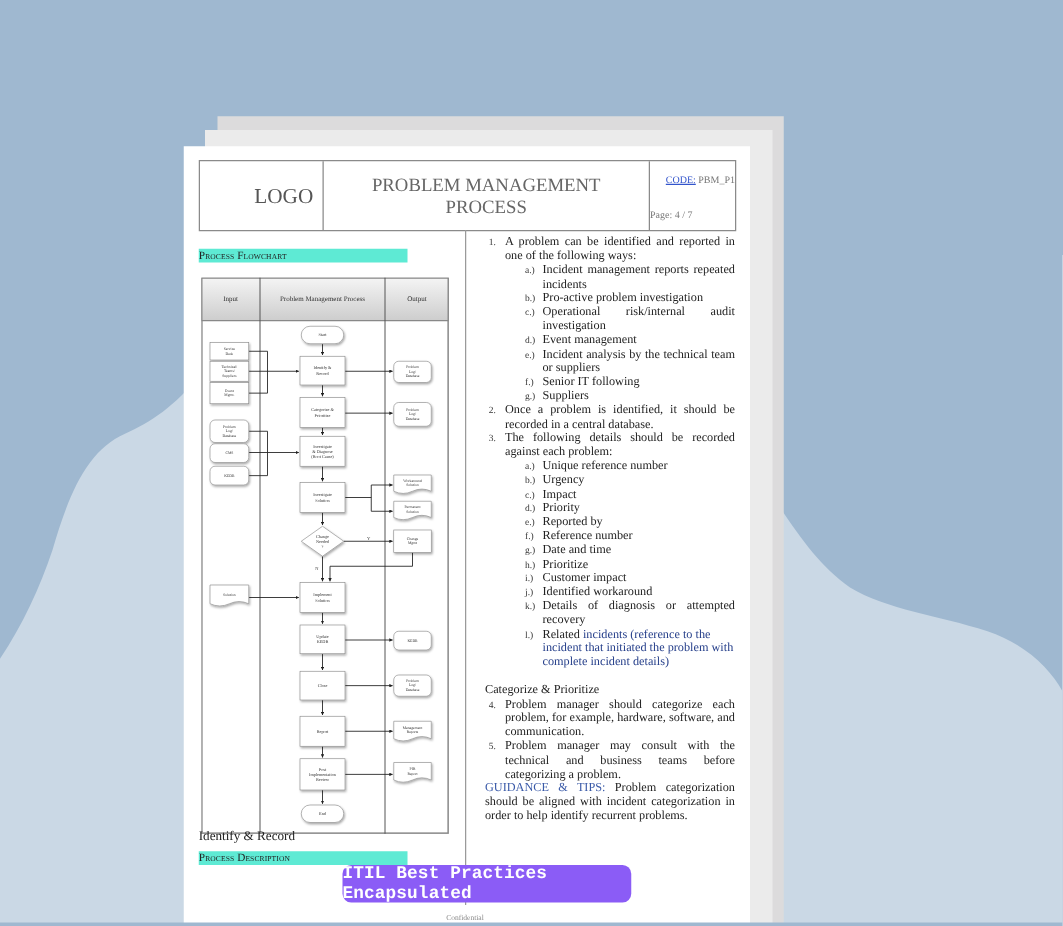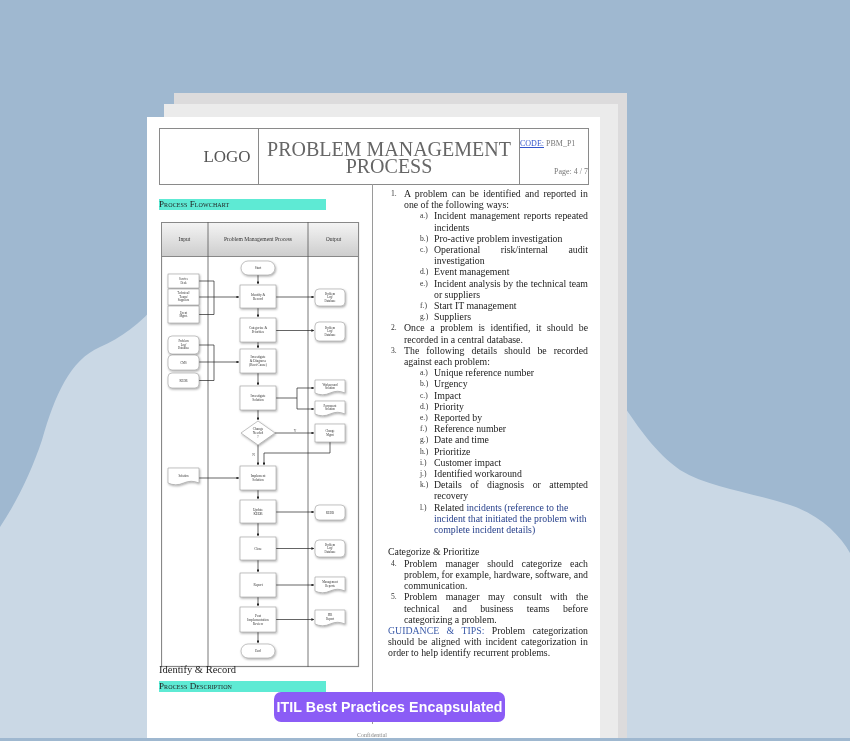--- a/index.html
+++ b/index.html
@@ -11,25 +11,25 @@
   #bg { position:absolute; left:0; top:0; }
   .page-back  { left:174px; top:93px;  width:453px; height:700px; background:#dcdbdc; }
   .page-mid   { left:164px; top:104px; width:454px; height:700px; background:#ebebeb; }
   .page-front { left:147px; top:117px; width:453px; height:700px; background:#ffffff; }
 
   
   .hdr { left:159px; top:128px; width:428px; height:55px; border:1px solid #8a8a8a; display:flex; }
   .hdr-logo { width:62px; border-right:1px solid #8a8a8a; display:flex; align-items:center; justify-content:center;
               font-size:17px; color:#555;margin-left:36px; }
   .hdr-title { flex:1; border-right:1px solid #8a8a8a; display:flex; flex-direction:column; align-items:center; justify-content:center;
-               font-size:20px; color:#666; line-height:17px; padding-top:2px; }
+               font-size:15px; color:#666; line-height:17px; padding-top:2px; }
   .hdr-code { width:68px; position:relative; font-size:8px; color:#777; }
-  .hdr-code .code { position:absolute; top:10px; left:0; right:0; text-align:left; }
+  .hdr-code .code { position:absolute; top:10px; left:0; right:0; text-align:right; }
   .hdr-code .code .lbl { color:#3355cc; text-decoration:underline; }
-  .hdr-code .pg { position:absolute; top:38px; left:0; right:0; text-align:right;font-family:Liberation Serif, serif; }
+  .hdr-code .pg { position:absolute; top:38px; left:0; right:0; text-align:left;font-family:Liberation Serif, serif; }
 
   .sec-bar { left:159px; width:167px; height:11px; background:#5eead4; font-size:9px; line-height:11px;
              font-variant:small-caps; color:#222; letter-spacing:0.1px; }
   .col-div { left:372px; top:184px; width:1px; height:540px; background:#9a9a9a; }
 
   #flow { position:absolute; left:161px; top:222px; }
 
   .subhead { left:159px; top:664px; font-size:10.5px; color:#222; }
   .footer { left:322px; top:732px; width:100px; text-align:center; font-size:6px; color:#888; }
 
@@ -39,21 +39,21 @@
   .li  { position:relative; padding-left:16px; text-align:justify; }
   .sub { position:relative; padding-left:46px; text-align:justify; }
   .mk  { position:absolute; font-size:7.6px; color:#333; }
   .li > .mk  { left:3px; }
   .sub > .mk { left:32px; }
   .tip { color:#3a5aa8; }
   .rel { color:#27408b; }
   .blank { height:11.2px; }
 
   .badge { left:274px; top:692px; width:231px; height:30px; border-radius:7px; background:#8b5cf6;
-           color:#fff; font-family:Liberation Sans, sans-serif; font-weight:bold; font-size:14.2px;
+           color:#fff; font-family:Liberation Mono, monospace; font-weight:bold; font-size:14.2px;
            display:flex; align-items:center; justify-content:center; z-index:5; letter-spacing:0.1px; }
   .bottom-line { left:0; top:738px; width:850px; height:3px; background:#9fb8d0; z-index:6; }
 
   svg text { font-family:"Liberation Serif", serif; }
 </style>
 </head>
 <body>
 
 <svg id="bg" width="850" height="741">
   <rect x="0" y="0" width="850" height="741" fill="#9fb8d0"></rect>
@@ -214,21 +214,21 @@
 <div class="abs sec-bar" style="top:681px;">Process Description</div>
 <div class="abs subhead">Identify &amp; Record</div>
 
 <div class="abs rcol">
   <div class="li"><span class="mk">1.</span><span>A problem can be identified and reported in one of the following ways:</span></div>
   <div class="sub"><span class="mk">a.)</span><span>Incident management reports repeated incidents</span></div>
   <div class="sub"><span class="mk">b.)</span><span>Pro-active problem investigation</span></div>
   <div class="sub"><span class="mk">c.)</span><span>Operational risk/internal audit investigation</span></div>
   <div class="sub"><span class="mk">d.)</span><span>Event management</span></div>
   <div class="sub"><span class="mk">e.)</span><span>Incident analysis by the technical team or suppliers</span></div>
-  <div class="sub"><span class="mk">f.)</span><span>Start IT management</span></div>
+  <div class="sub"><span class="mk">f.)</span><span>Senior IT following</span></div>
   <div class="sub"><span class="mk">g.)</span><span>Suppliers</span></div>
   <div class="li"><span class="mk">2.</span><span>Once a problem is identified, it should be recorded in a central database.</span></div>
   <div class="li"><span class="mk">3.</span><span>The following details should be recorded against each problem:</span></div>
   <div class="sub"><span class="mk">a.)</span><span>Unique reference number</span></div>
   <div class="sub"><span class="mk">b.)</span><span>Urgency</span></div>
   <div class="sub"><span class="mk">c.)</span><span>Impact</span></div>
   <div class="sub"><span class="mk">d.)</span><span>Priority</span></div>
   <div class="sub"><span class="mk">e.)</span><span>Reported by</span></div>
   <div class="sub"><span class="mk">f.)</span><span>Reference number</span></div>
   <div class="sub"><span class="mk">g.)</span><span>Date and time</span></div>

